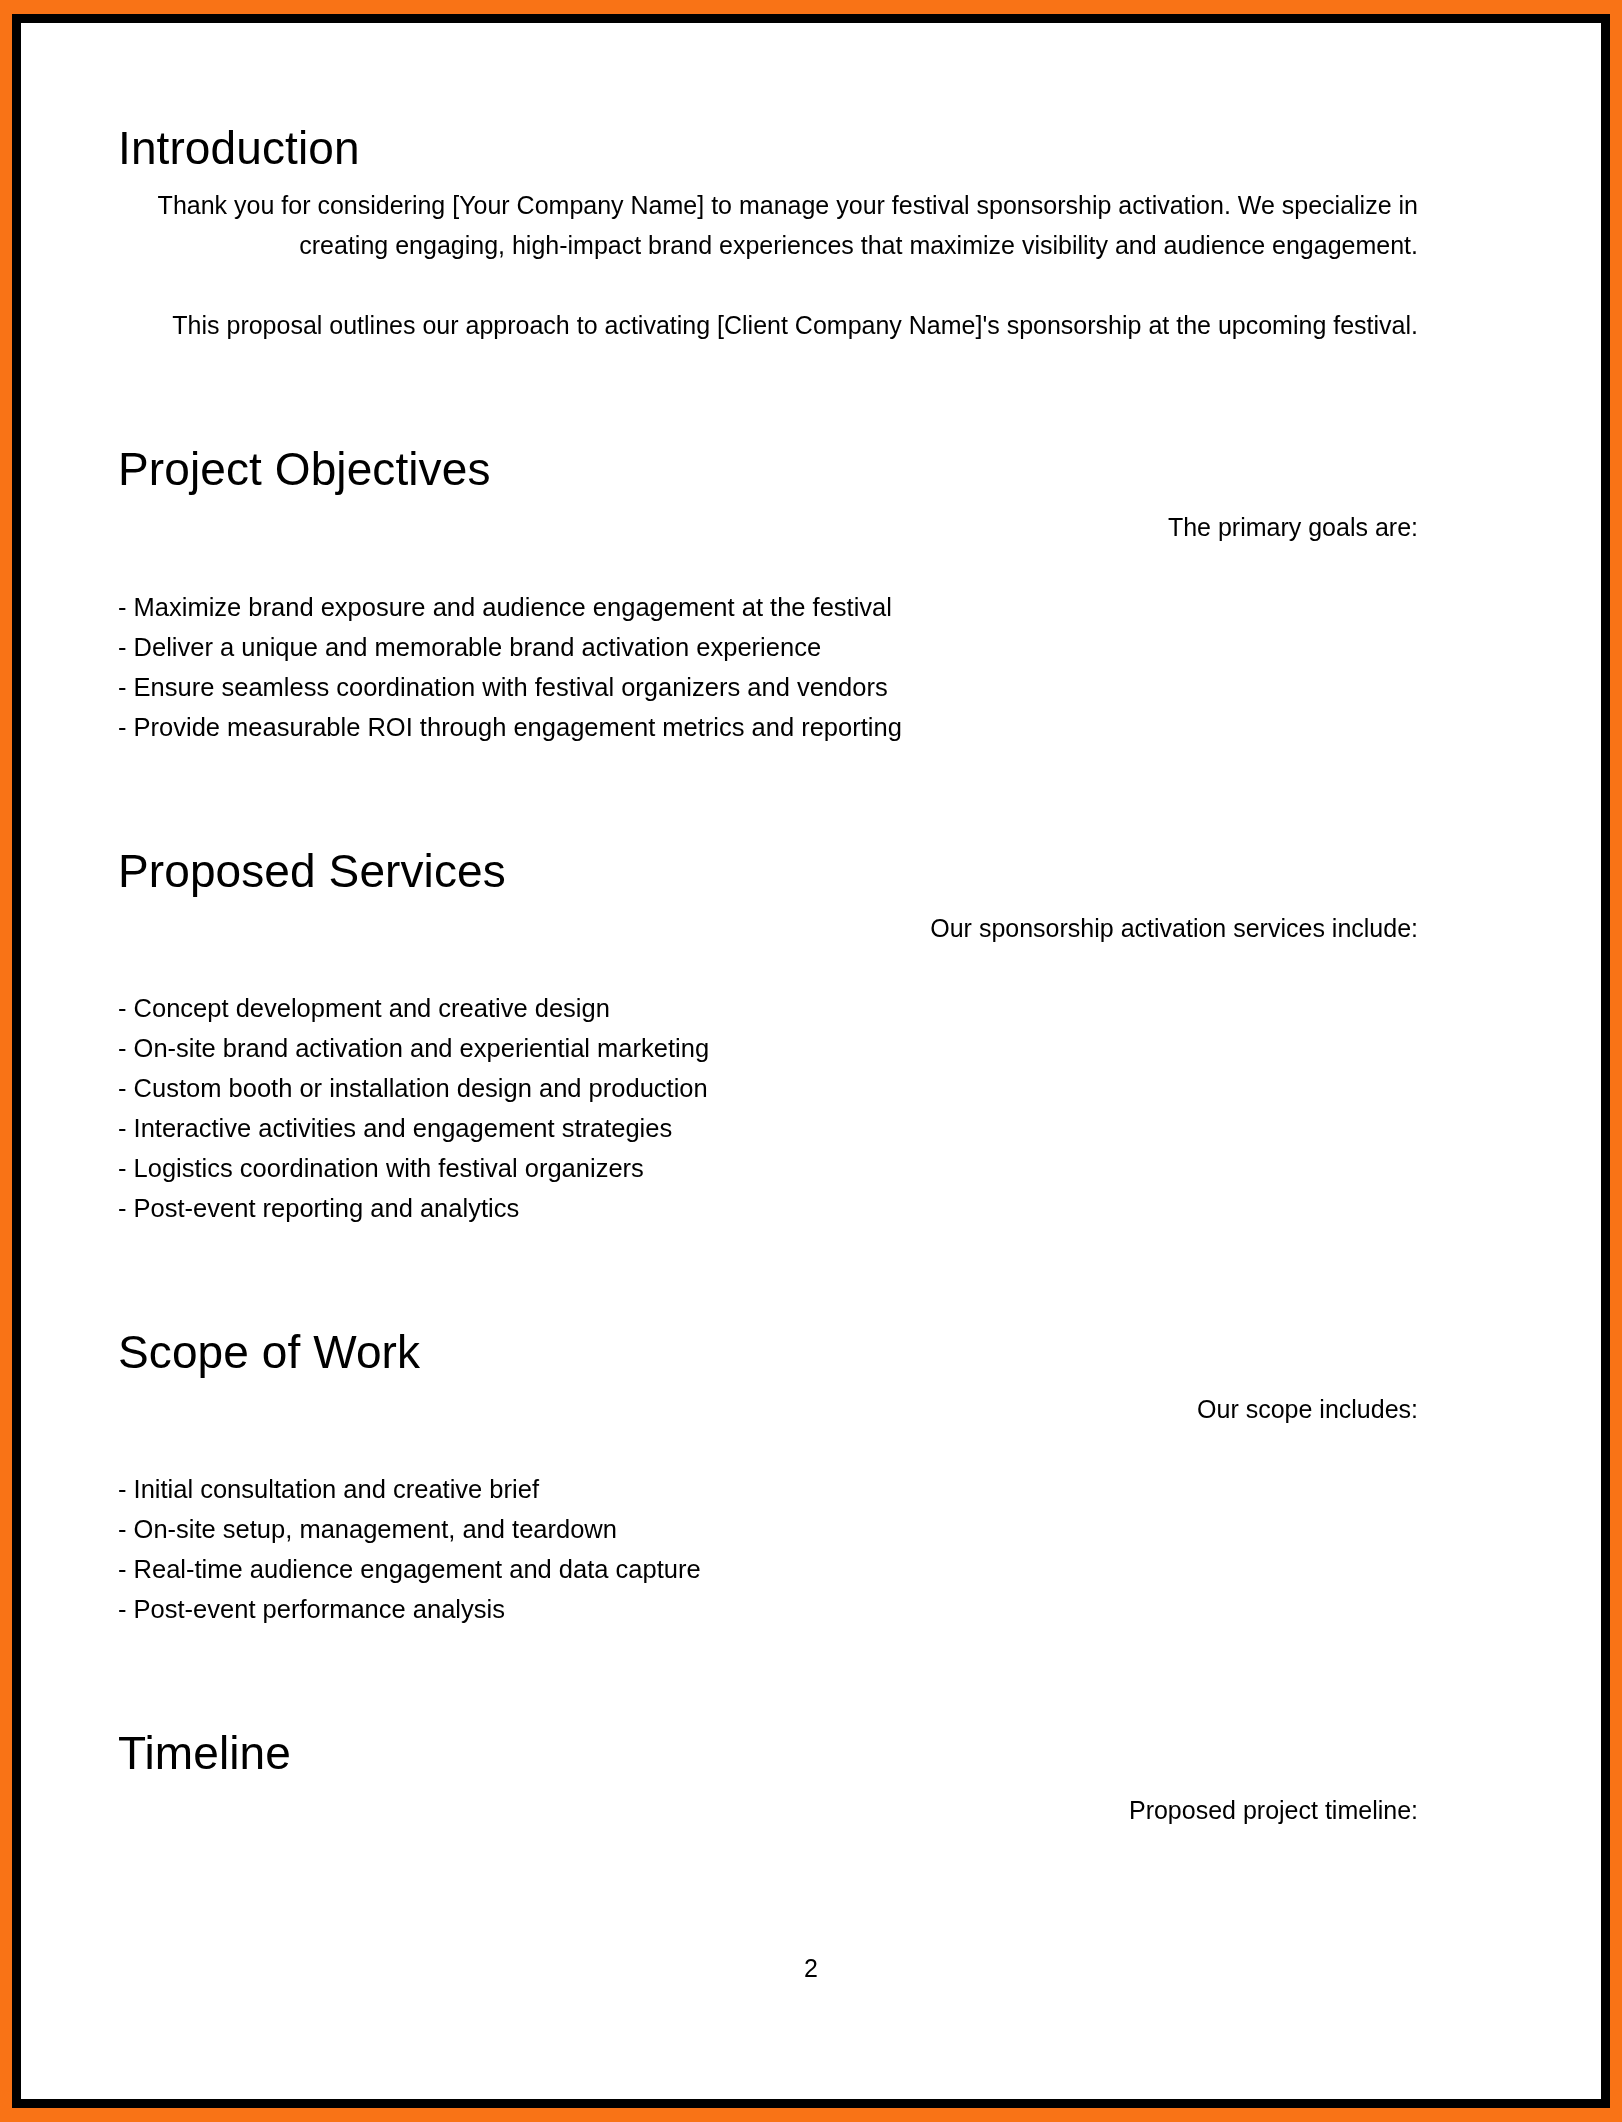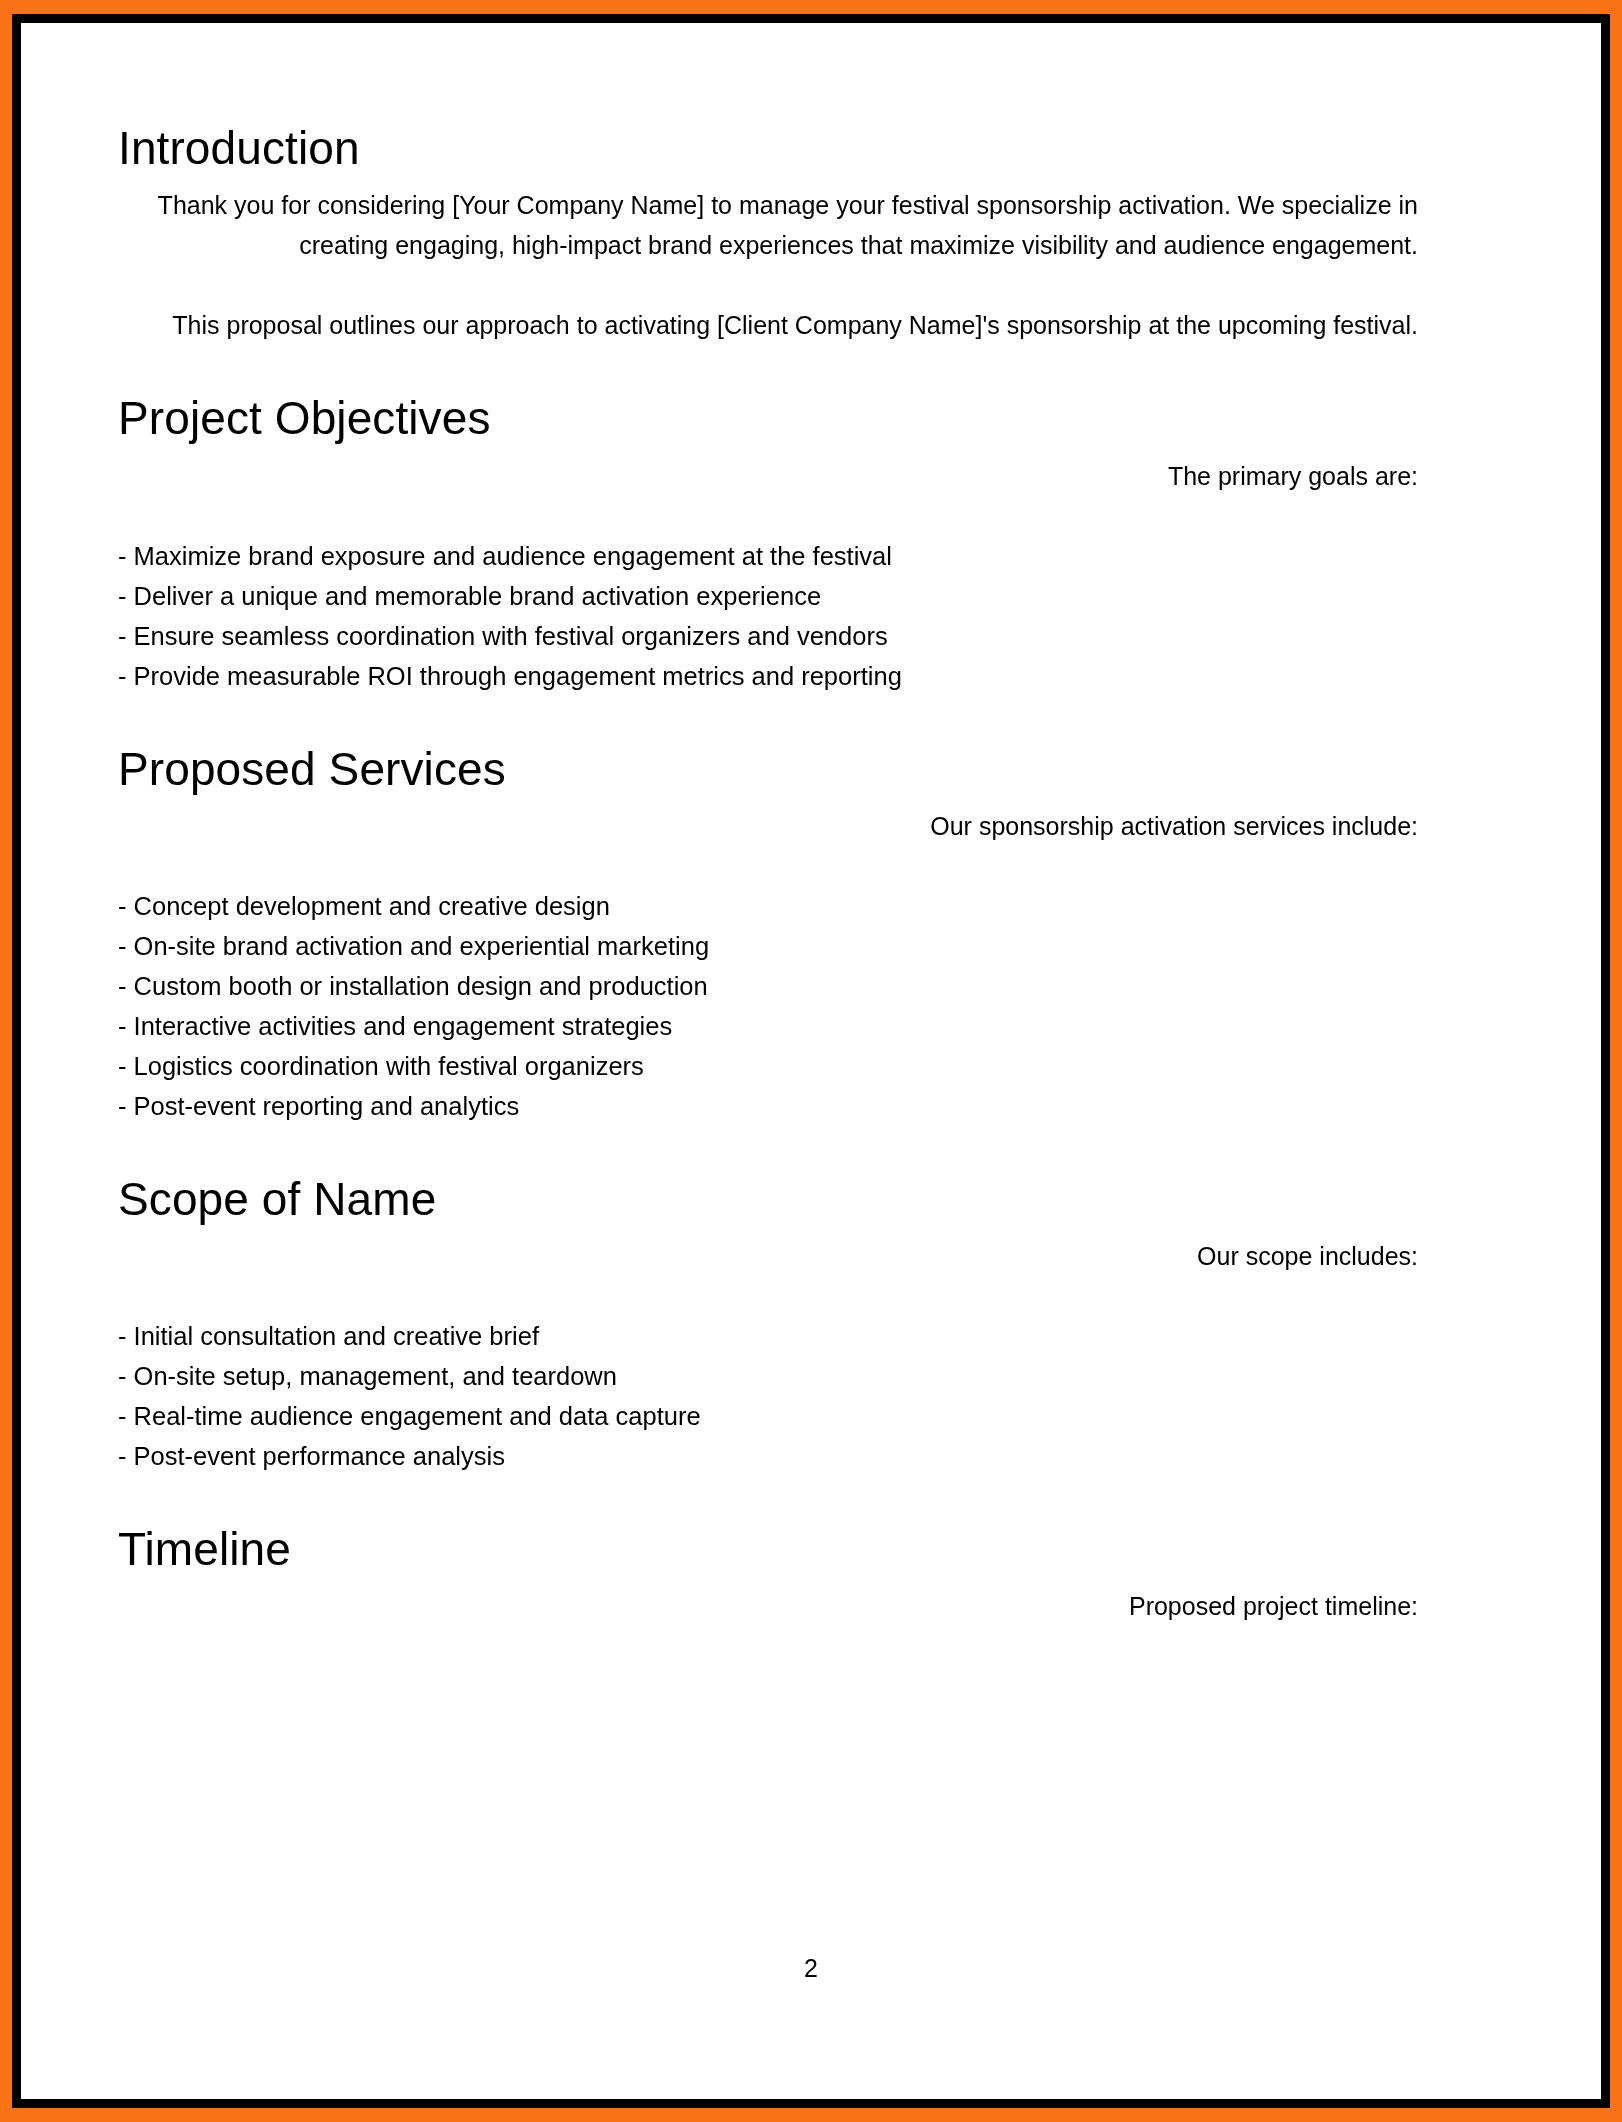--- a/index.html
+++ b/index.html
@@ -47,21 +47,21 @@
     line-height: 1.18;
     margin: 0 0 10px 0;
     padding: 0;
     letter-spacing: 0.1px;
     color: #000000;
   }
   .section-block {
     margin-bottom: 0;
   }
   .section-block.spaced {
-    margin-top: 46px;
+    margin-top: 97px;
   }
   p.body-text {
     font-family: "Liberation Sans", sans-serif;
     font-size: 25px;
     font-weight: 400;
     line-height: 40px;
     margin: 0;
     padding: 0;
     color: #000000;
     text-align: right;
@@ -129,21 +129,21 @@
             <li>- Concept development and creative design</li>
             <li>- On-site brand activation and experiential marketing</li>
             <li>- Custom booth or installation design and production</li>
             <li>- Interactive activities and engagement strategies</li>
             <li>- Logistics coordination with festival organizers</li>
             <li>- Post-event reporting and analytics</li>
           </ul>
         </section>
 
         <section class="section-block spaced">
-          <h1 class="section-heading">Scope of Name</h1>
+          <h1 class="section-heading">Scope of Work</h1>
           <p class="body-text">Our scope includes:</p>
           <ul class="bullet-list">
             <li>- Initial consultation and creative brief</li>
             <li>- On-site setup, management, and teardown</li>
             <li>- Real-time audience engagement and data capture</li>
             <li>- Post-event performance analysis</li>
           </ul>
         </section>
 
         <section class="section-block spaced">

